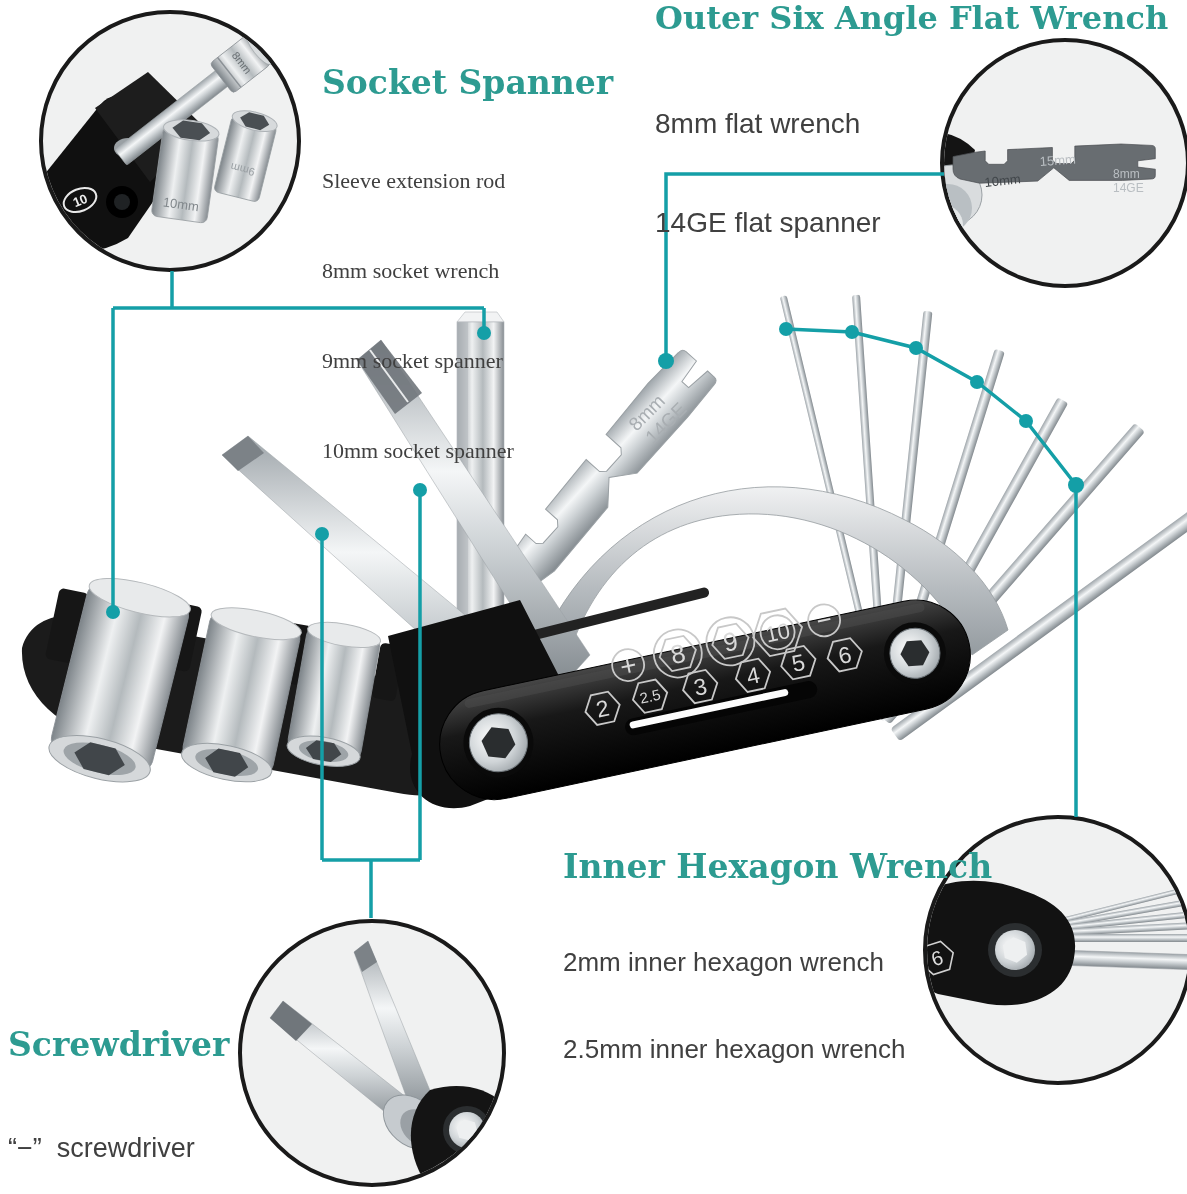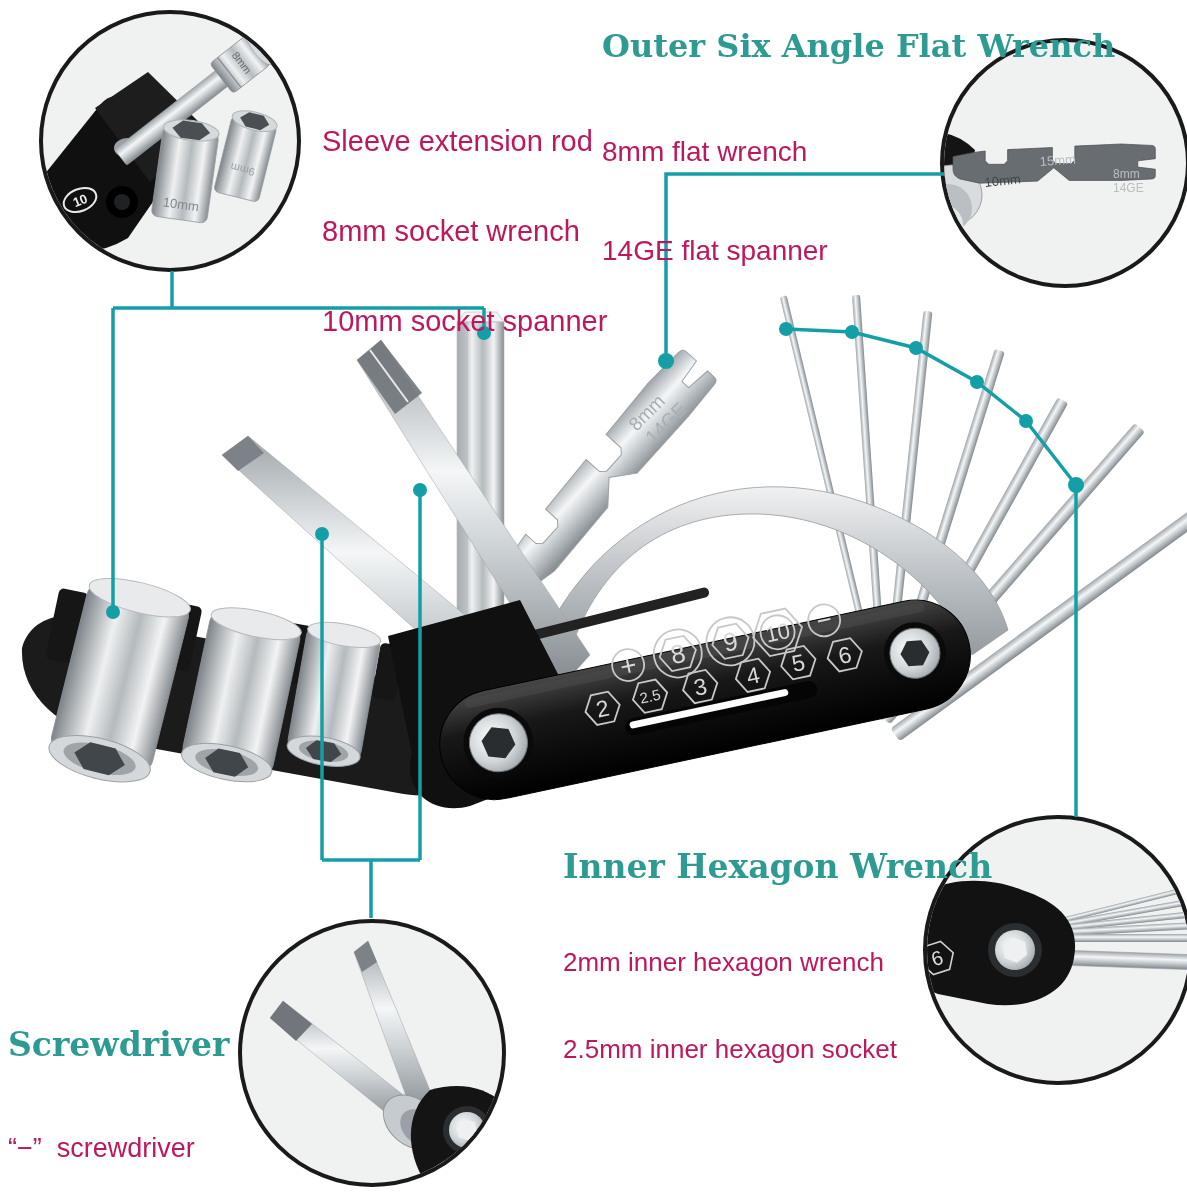--- a/index.html
+++ b/index.html
@@ -2,22 +2,22 @@
 <html><head>
 <meta charset="utf-8">
 <style>
   html,body{margin:0;padding:0;background:#ffffff;}
   body{width:1187px;height:1194px;position:relative;overflow:hidden;
        font-family:"Liberation Sans",sans-serif;}
   .stage{position:absolute;left:0;top:0;width:1187px;height:1194px;}
   .callout{position:absolute;}
   .callout h2{margin:0 0 5px 0;font-family:"DejaVu Serif","Liberation Serif",serif;
       font-weight:bold;font-size:33px;line-height:1.05;color:#2d9b91;}
-  .callout ul{list-style:none;margin:0;padding:0;color:#be185d;white-space:pre;}
-  .callout.tl ul{font-size:29px;line-height:30px;}
+  .callout ul{list-style:none;margin:0;padding:0;color:#404040;white-space:pre;}
+  .callout.tl ul{font-size:22px;line-height:30px;font-family:Liberation Serif, serif;}
   .callout.tr ul{font-size:28px;line-height:33px;}
   .callout.br ul{font-size:26px;line-height:29px;}
   .callout.bl ul{font-size:27px;line-height:32px;}
   .callout.tr h2{font-size:32px;}
   svg text{font-family:"Liberation Sans",sans-serif;}
 </style>
 </head>
 <body>
 
 <svg class="stage" width="1187" height="1194" viewBox="0 0 1187 1194" xmlns="http://www.w3.org/2000/svg">
@@ -329,40 +329,42 @@
     <circle cx="786" cy="329" r="7"></circle>
       <circle cx="852" cy="332" r="7"></circle>
       <circle cx="916" cy="348" r="7"></circle>
     <circle cx="977" cy="382" r="7"></circle>
       <circle cx="1026" cy="421" r="7"></circle>
       <circle cx="1076" cy="485" r="8"></circle>
   </g>
 </svg>
 
 <div class="callout tl" style="left:322px;top:66px;">
+  <h2>Socket Spanner</h2>
   <ul>
     <li>Sleeve extension rod</li>
     <li>8mm socket wrench</li>
+    <li>9mm socket spanner</li>
     <li>10mm socket spanner</li>
   </ul>
 </div>
 
-<div class="callout tr" style="left:602px;top:2px;margin-top:28px;">
+<div class="callout tr" style="left:655px;top:2px;">
   <h2>Outer Six Angle Flat Wrench</h2>
   <ul>
     <li>8mm flat wrench</li>
     <li>14GE flat spanner</li>
   </ul>
 </div>
 
 <div class="callout br" style="left:563px;top:850px;">
   <h2>Inner Hexagon Wrench</h2>
   <ul>
     <li>2mm inner hexagon wrench</li>
-    <li>2.5mm inner hexagon socket</li>
+    <li>2.5mm inner hexagon wrench</li>
     
     
     
   </ul>
 </div>
 
 <div class="callout bl" style="left:8px;top:1028px;">
   <h2>Screwdriver</h2>
   <ul>
     <li>“−”  screwdriver</li>

